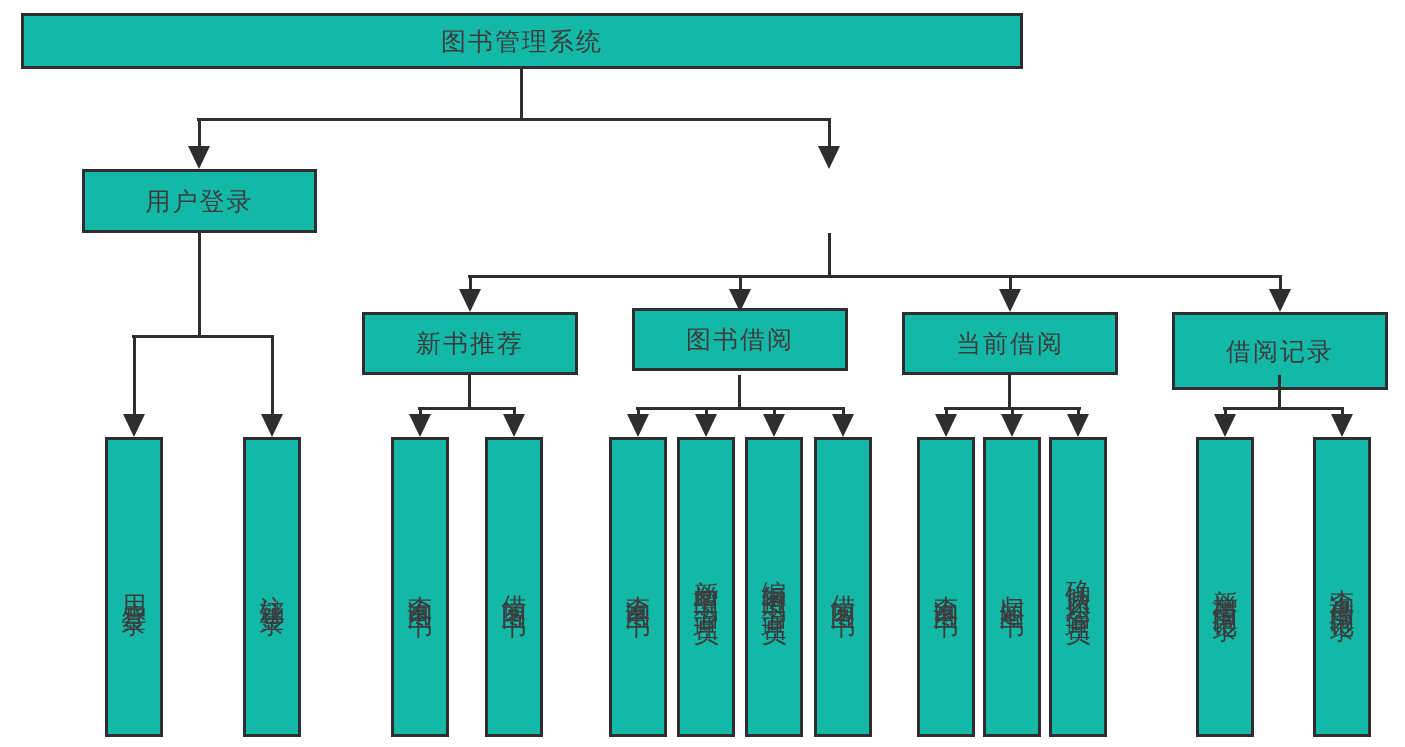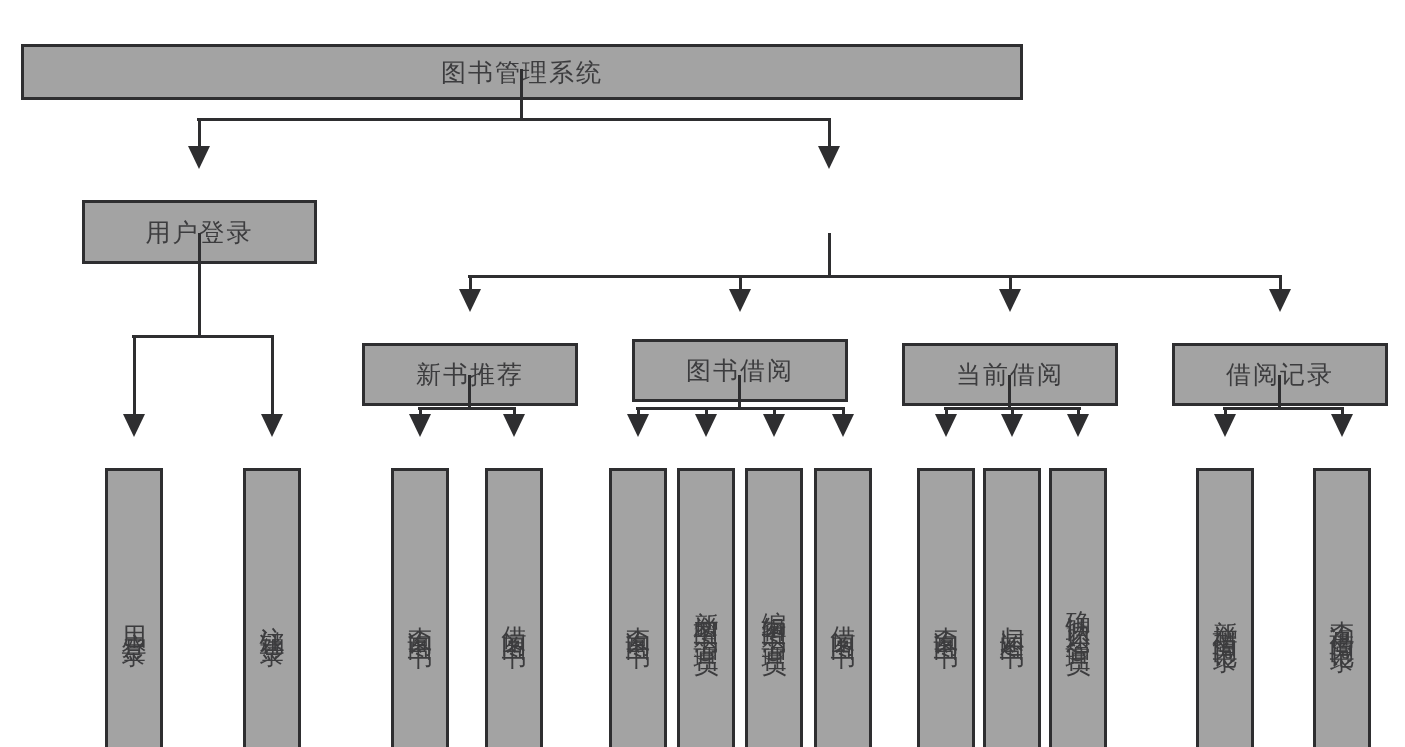--- a/index.html
+++ b/index.html
@@ -7,22 +7,22 @@
     --text:#3c3c3e;
     --wm:#c2c2c2;
   }
   *{margin:0;padding:0;box-sizing:border-box;}
   html,body{background:#ffffff;}
   .stage{
     position:relative;width:1405px;height:747px;background:#ffffff;
     overflow:hidden;font-family:"Liberation Sans",sans-serif;color:var(--text);
   }
   .hbox,.vbox{
-    position:absolute;border:3px solid var(--line);background:#a3a3a3;
-    display:flex;align-items:center;justify-content:center;margin-top:31px;
+    position:absolute;border:3px solid var(--line);background:#14b8a6;
+    display:flex;align-items:center;justify-content:center;
   }
   .hbox .lbl{font-size:25px;letter-spacing:2px;white-space:nowrap;}
   .vbox .lbl{writing-mode:vertical-rl;font-size:25px;letter-spacing:6px;line-height:1;}
   .hline{position:absolute;height:3px;background:var(--line);}
   .vline{position:absolute;width:3px;background:var(--line);}
   .drop{position:absolute;width:22px;}
   .drop .stem{
     position:absolute;left:50%;margin-left:-1.5px;top:0;bottom:12px;
     width:3px;background:var(--line);
   }
@@ -92,21 +92,21 @@
 
   <div class="hbox" style="left:362px;top:312px;width:216px;height:63px">
     <span class="lbl">新书推荐</span>
   </div>
   <div class="hbox" style="left:632px;top:308px;width:216px;height:63px">
     <span class="lbl">图书借阅</span>
   </div>
   <div class="hbox" style="left:902px;top:312px;width:216px;height:63px">
     <span class="lbl">当前借阅</span>
   </div>
-  <div class="hbox" style="left:1172px;top:312px;width:216px;height:63px">
+  <div class="hbox" style="left:1172px;top:312px;width:216px;height:78px">
     <span class="lbl">借阅记录</span>
   </div>
 
   <div class="vline" style="left:468px;top:375px;height:35px"></div>
   <div class="hline" style="left:418px;top:407px;width:98px"></div>
   <div class="vline" style="left:738px;top:375px;height:35px"></div>
   <div class="hline" style="left:636px;top:407px;width:209px"></div>
   <div class="vline" style="left:1008px;top:375px;height:35px"></div>
   <div class="hline" style="left:944px;top:407px;width:137px"></div>
   <div class="vline" style="left:1278px;top:375px;height:35px"></div>

